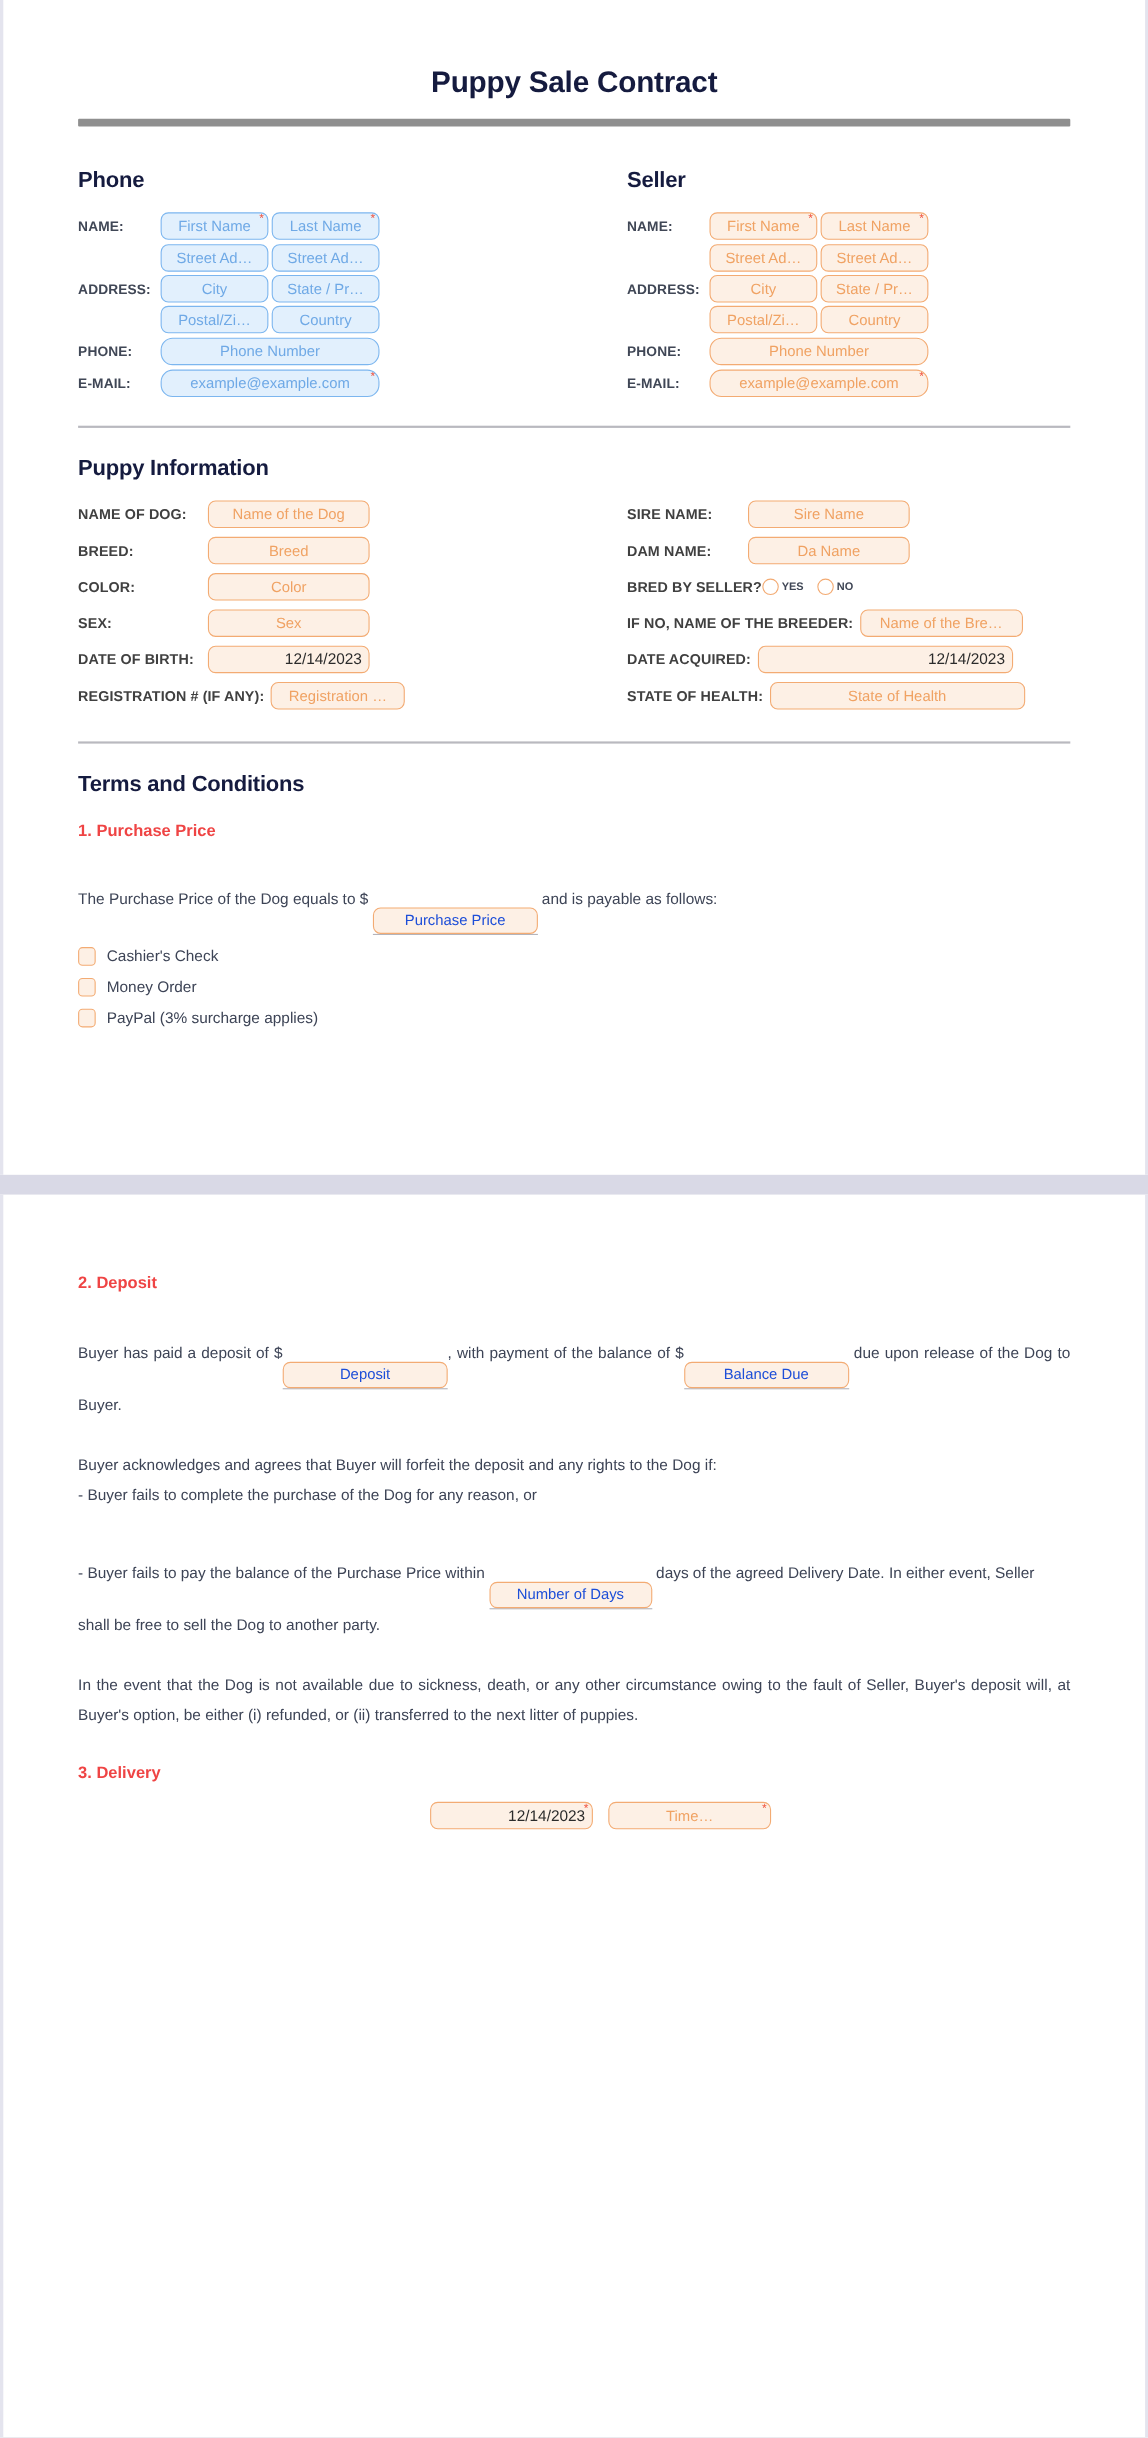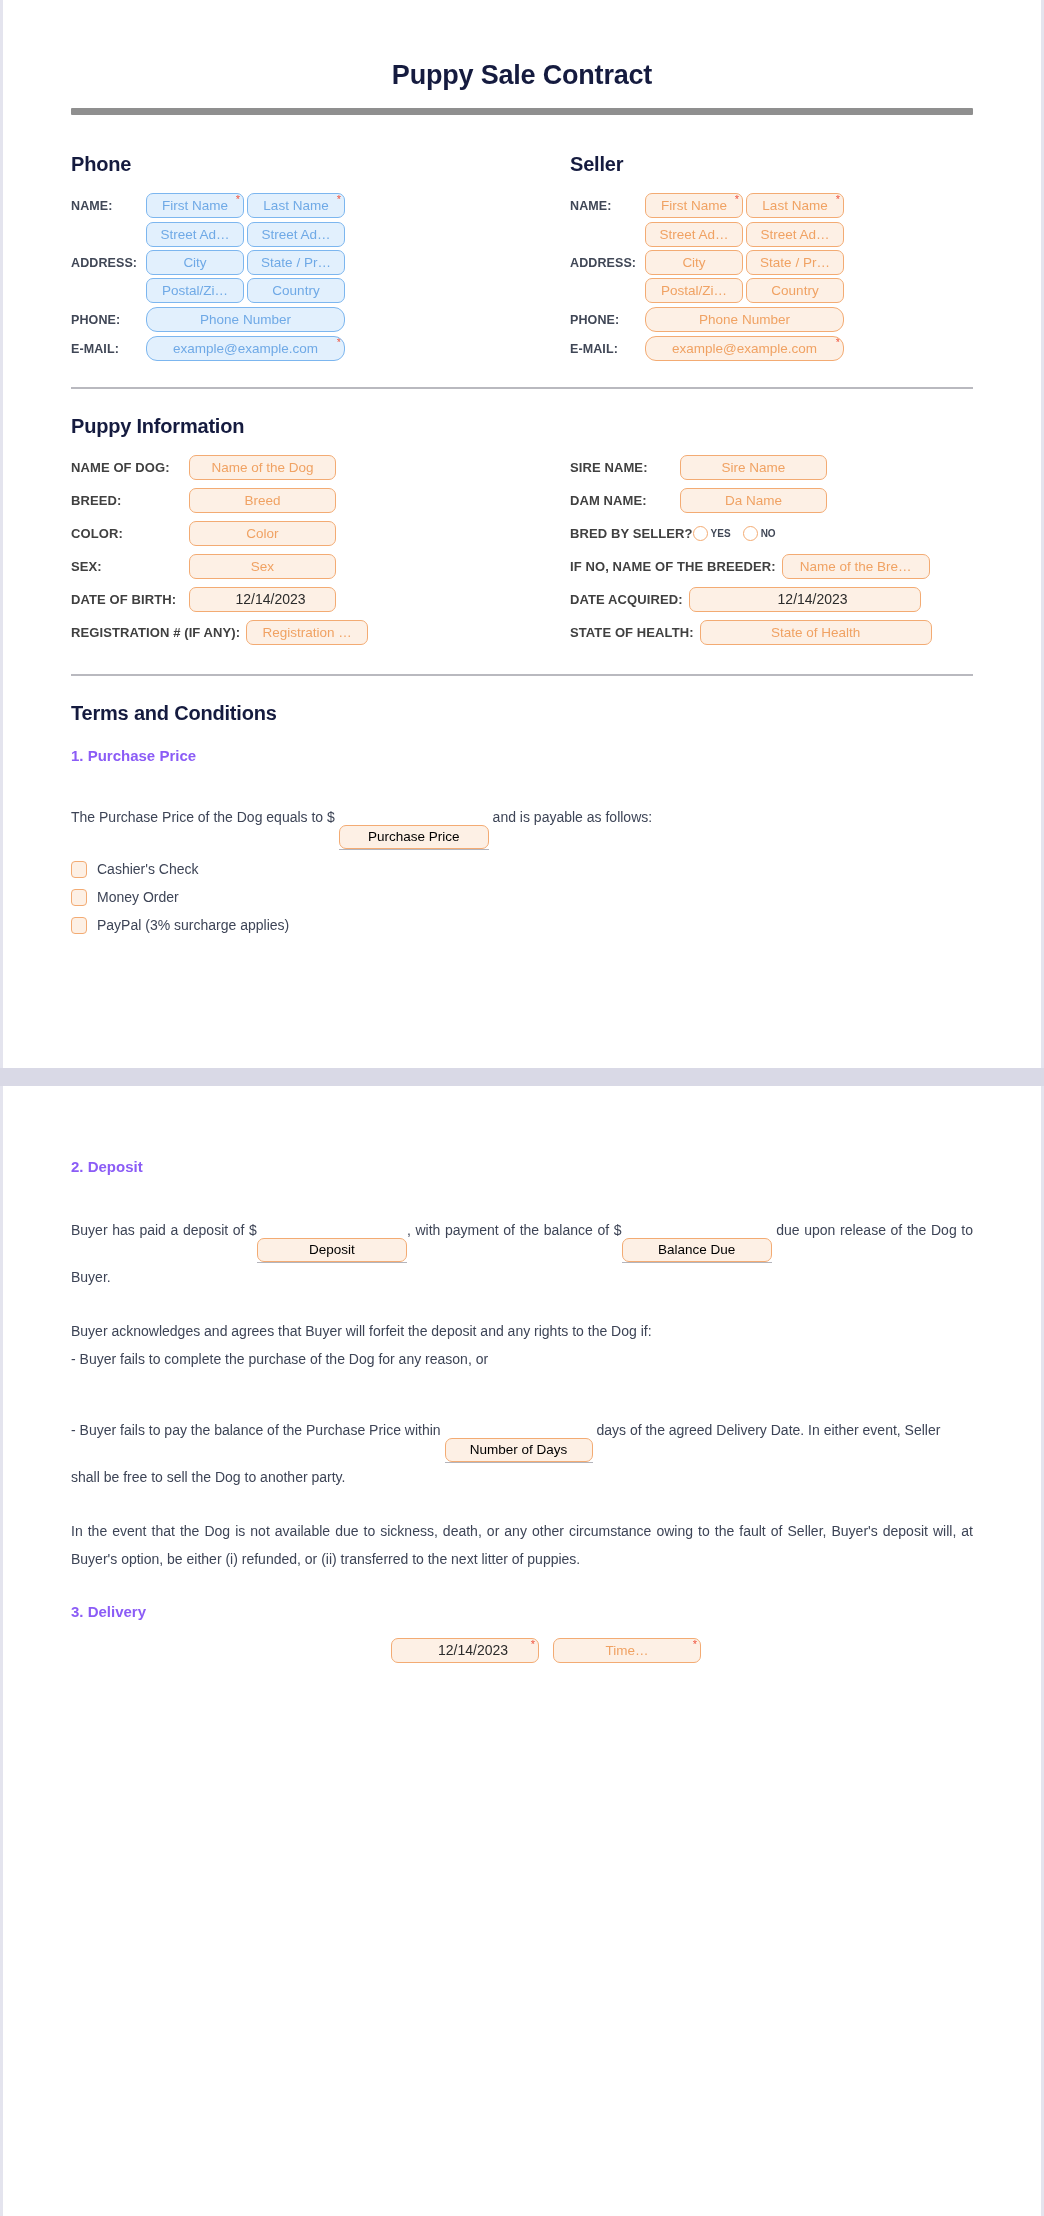--- a/index.html
+++ b/index.html
@@ -48,21 +48,21 @@
   
   .sec-h {
     font-size: 20px;
     font-weight: bold;
     color: #151b3f;
     letter-spacing: -0.2px;
   }
   .sub-h {
     font-size: 15px;
     font-weight: bold;
-    color: #8b5cf6;
+    color: #ef4444;
   }
   .hr {
     height: 2px;
     background: #b9b9bf;
     width: 100%;
   }
 
   
   .parties {
     display: flex;
@@ -106,21 +106,21 @@
     border: 1.5px solid #7cb6ef;
     color: #6fa9e6;
   }
   .inp.orange {
     background: #fdf0e5;
     border: 1.5px solid #f3ab73;
     color: #f0a263;
   }
   .inp.filled {
     color: #2b2b2b;
-    text-align: center;
+    text-align: right;
     padding-left: 22px;
     font-size: 14px;
   }
   .req {
     position: absolute;
     top: 0px;
     right: 3px;
     color: #f0533f;
     font-size: 11px;
     line-height: 11px;
@@ -179,21 +179,21 @@
   }
   .para.just { text-align: justify; }
 
   .inline-inp {
     display: inline-block;
     vertical-align: middle;
     position: relative;
     border-radius: 7px;
     background: #fdf0e5;
     border: 1.5px solid #f3ab73;
-    color: #000000;
+    color: #1d4ed8;
     font-size: 13.5px;
     text-align: center;
     line-height: 22px;
     height: 24px;
     overflow: hidden;
     white-space: nowrap;
     margin-top: 39px;
   }
   .ii-price   { width: 150px; }
   .ii-deposit { width: 150px; }

